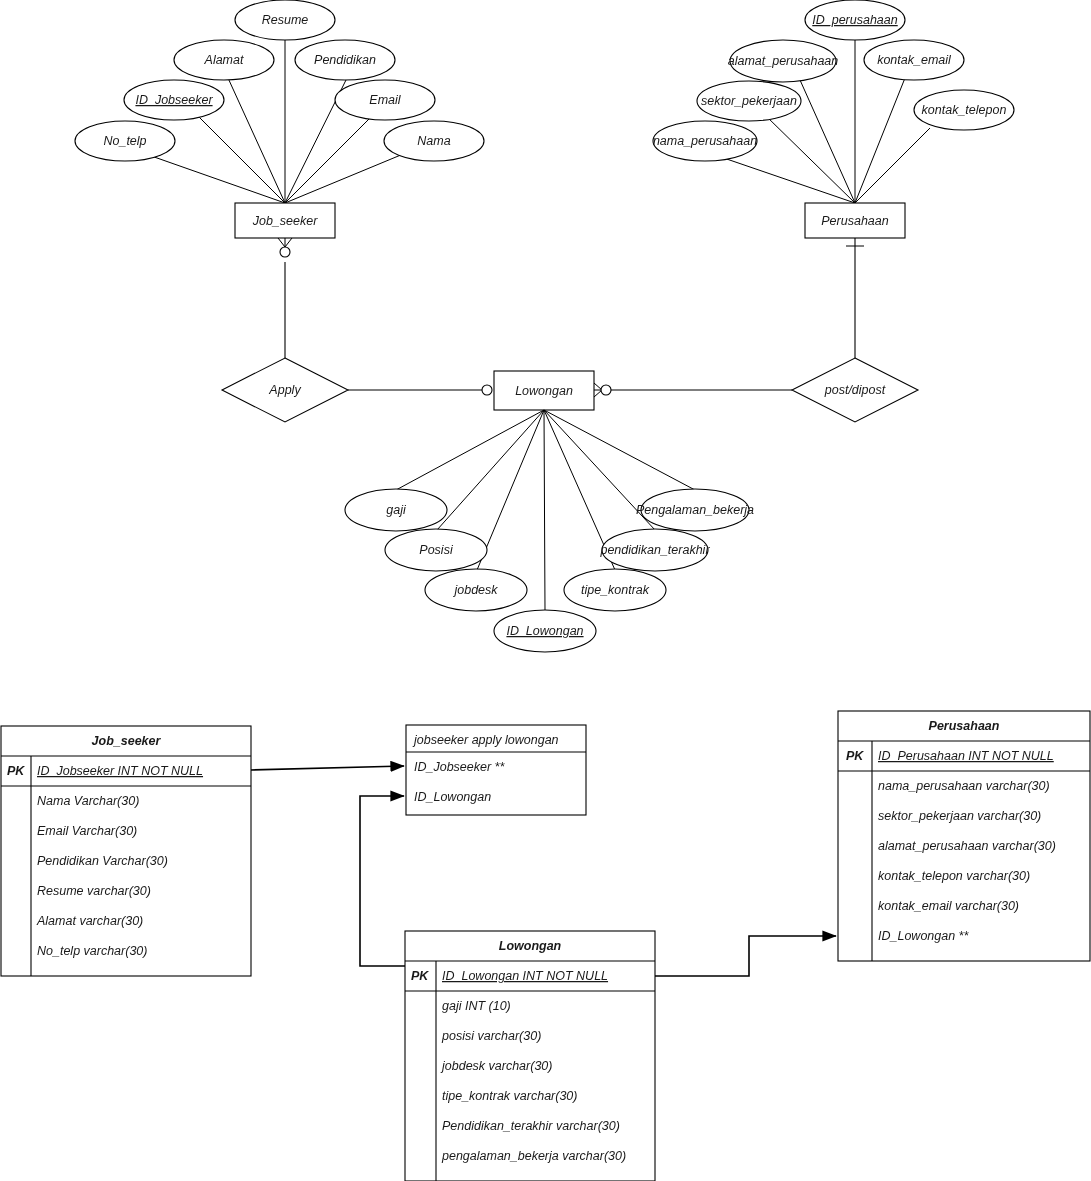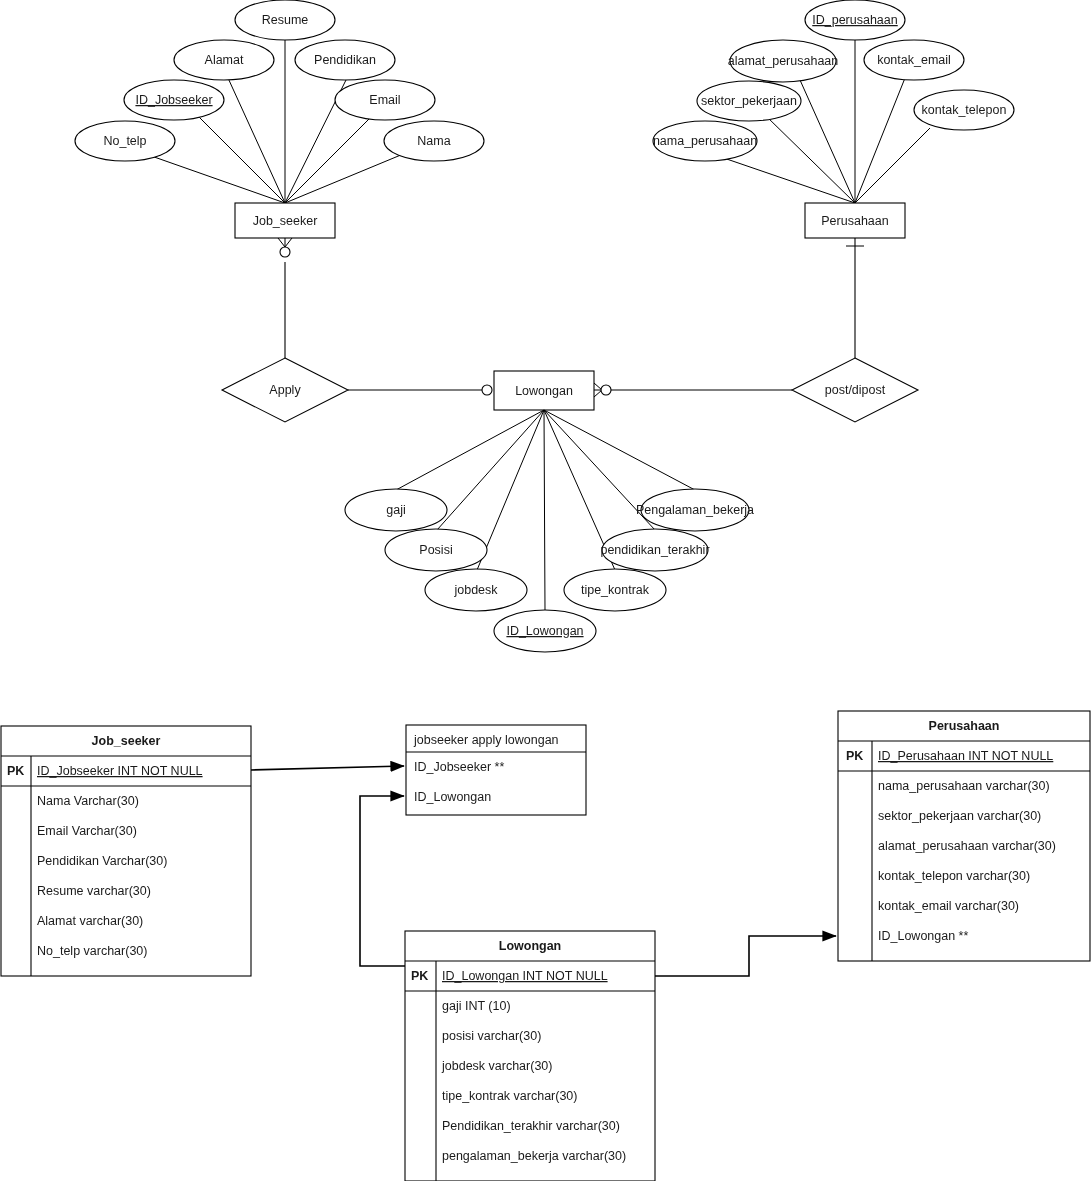--- a/index.html
+++ b/index.html
@@ -13,20 +13,21 @@
     position: relative;
     font-family: "Liberation Sans", sans-serif;
     overflow: hidden;
   }
   #canvas {
     position: absolute;
     left: 0;
     top: 0;
     width: 1091px;
     height: 1181px;
+    font-style: italic;
   }
   .erd-svg {
     display: block;
   }
   text {
     font-family: "Liberation Sans", sans-serif;
     fill: #1a1a1a;
   }
   .attr-text {
     font-size: 12.5px;

